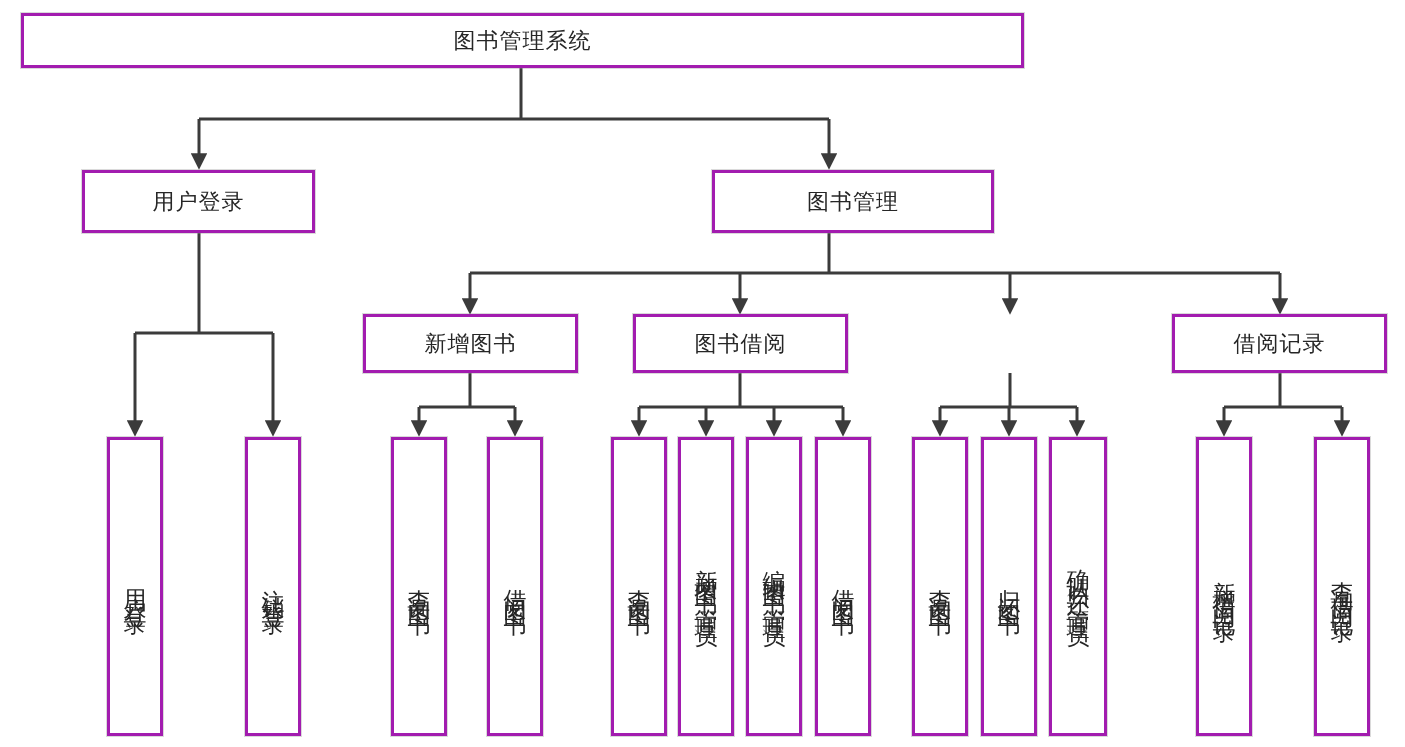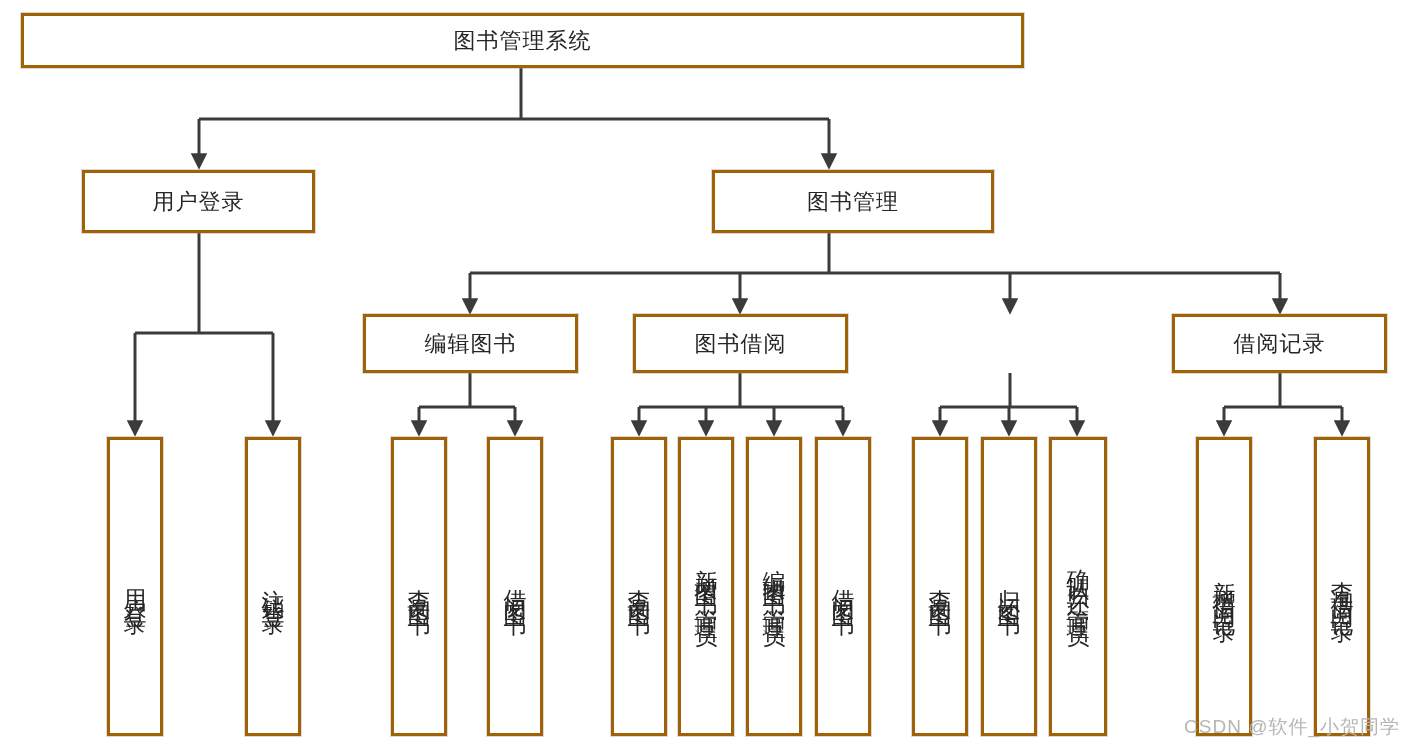--- a/index.html
+++ b/index.html
@@ -14,21 +14,21 @@
   .wires {
     position: absolute;
     left: 0; top: 0;
     width: 1405px; height: 747px;
     z-index: 1;
   }
   .node {
     position: absolute;
     box-sizing: border-box;
     background: #ffffff;
-    border: 3px solid #a16207;
+    border: 3px solid #a21caf;
     box-shadow: 0 0 0 1px rgba(150,150,150,0.35);
     display: flex;
     align-items: center;
     justify-content: center;
     z-index: 2;
     color: #262626;
   }
   .node.h span {
     font-size: 22px;
     letter-spacing: 1px;
@@ -99,21 +99,21 @@
   </div>
 
   <div class="node h" style="left:82px;top:170px;width:233px;height:63px">
     <span>用户登录</span>
   </div>
   <div class="node h" style="left:712px;top:170px;width:282px;height:63px">
     <span>图书管理</span>
   </div>
 
   <div class="node h" style="left:363px;top:314px;width:215px;height:59px">
-    <span>编辑图书</span>
+    <span>新增图书</span>
   </div>
   <div class="node h" style="left:633px;top:314px;width:215px;height:59px">
     <span>图书借阅</span>
   </div>
   <div class="node h" style="left:1172px;top:314px;width:215px;height:59px">
     <span>借阅记录</span>
   </div>
 
   <div class="node v" style="left:107px;top:437px;width:56px;height:299px">
     <span>用户登录</span>
@@ -152,14 +152,13 @@
     <span>确认归还（管理员）</span>
   </div>
 
   <div class="node v" style="left:1196px;top:437px;width:56px;height:299px">
     <span>新增借阅记录</span>
   </div>
   <div class="node v" style="left:1314px;top:437px;width:56px;height:299px">
     <span>查询借阅记录</span>
   </div>
 
-  <div class="watermark">CSDN @软件_小贺同学</div>
 </div>
 
 </body></html>

